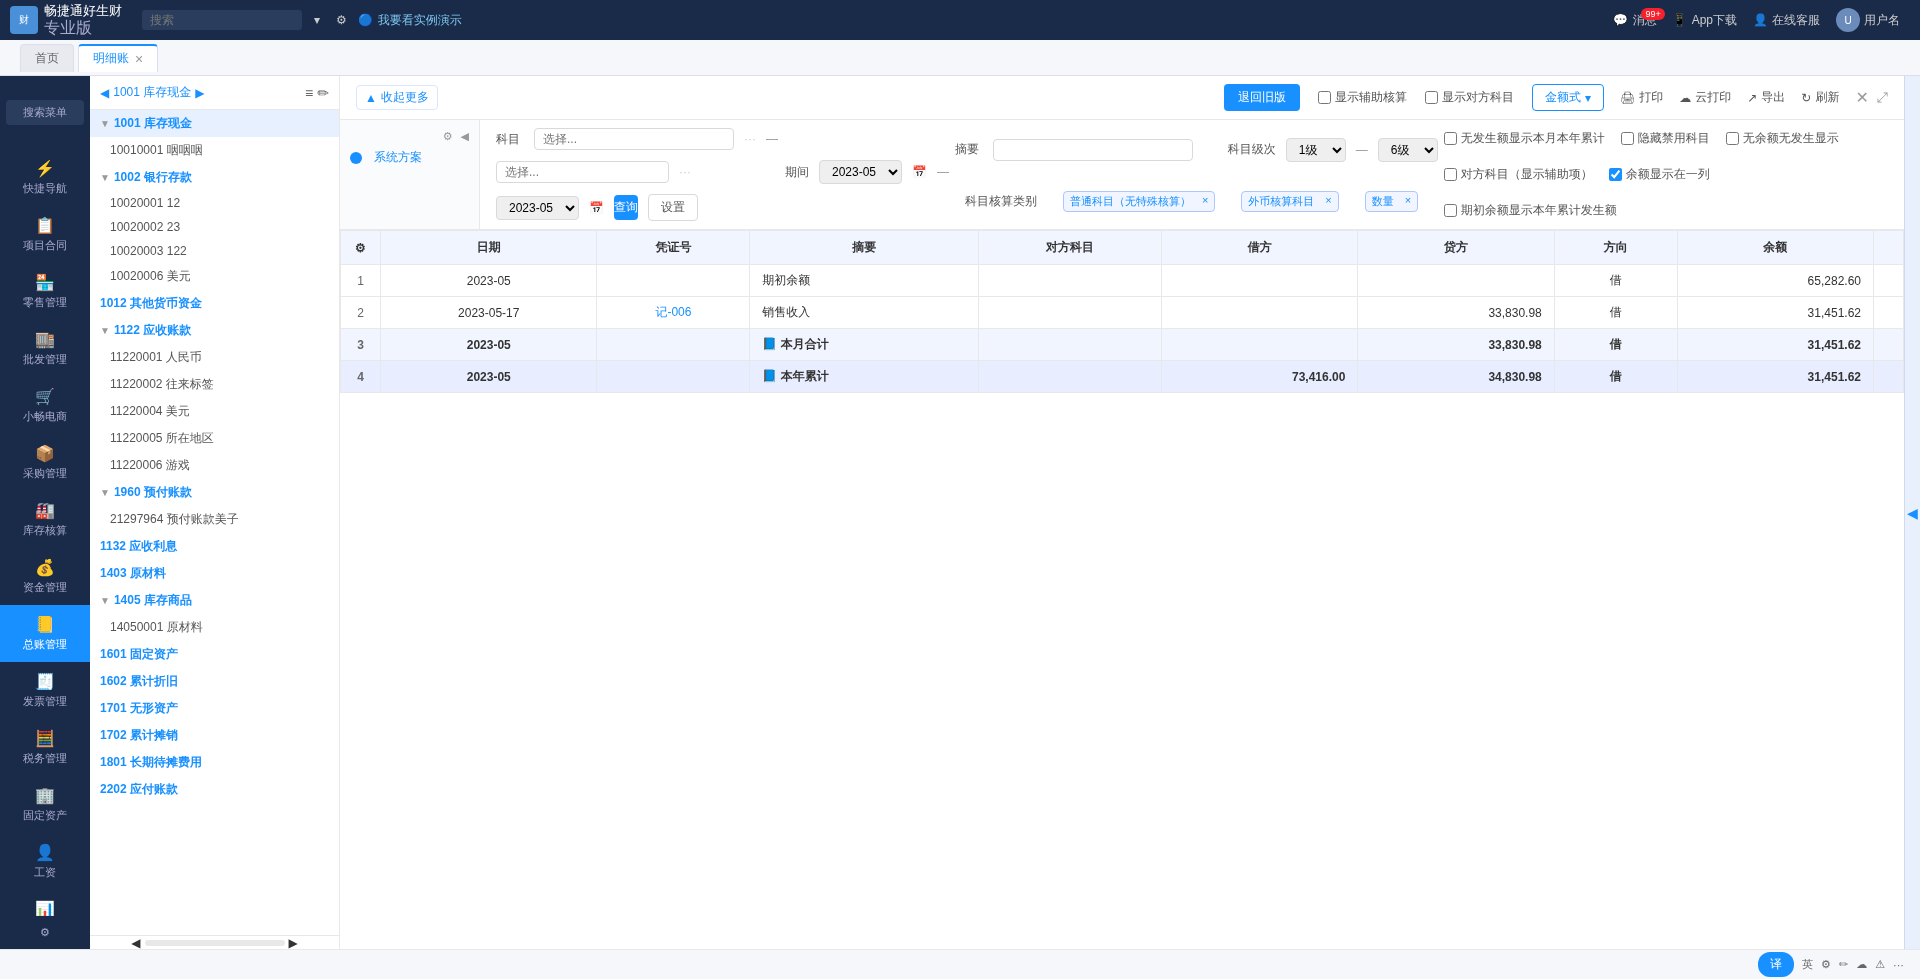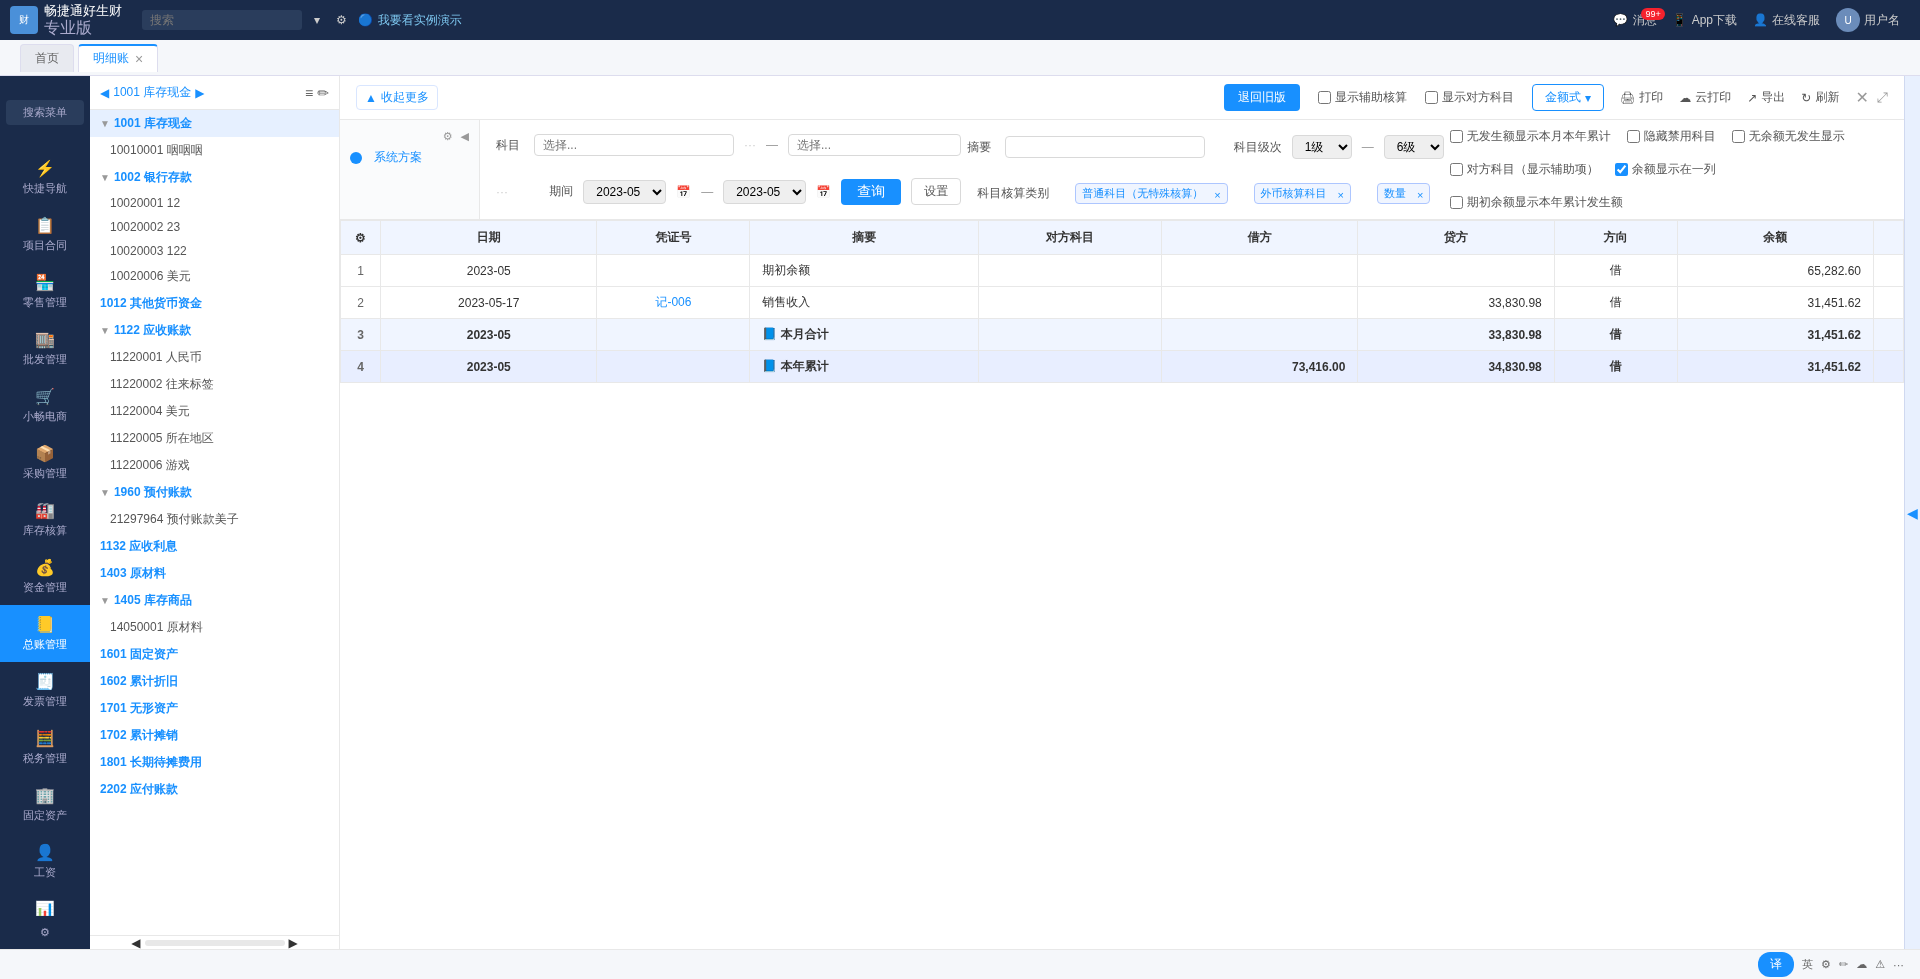--- a/index.html
+++ b/index.html
@@ -62,24 +62,24 @@
     .expand-btn { color: #1890ff; font-size: 12px; cursor: pointer; display: flex; align-items: center; gap: 4px; border: 1px solid #d9e6ff; padding: 3px 8px; border-radius: 4px; }
     .header-spacer { flex: 1; }
     .return-btn { background: #1890ff; color: #fff; border: none; padding: 5px 14px; border-radius: 4px; cursor: pointer; font-size: 12px; }
     .header-checkbox { display: flex; align-items: center; gap: 4px; font-size: 12px; color: #555; margin-left: 10px; }
     .voucher-style-btn { background: #fff; border: 1px solid #1890ff; color: #1890ff; padding: 4px 12px; border-radius: 4px; cursor: pointer; font-size: 12px; display: flex; align-items: center; gap: 4px; margin-left: 10px; }
     .header-action-btn { color: #555; font-size: 12px; cursor: pointer; display: flex; align-items: center; gap: 4px; margin-left: 8px; }
     .close-panel-btn { color: #999; cursor: pointer; font-size: 16px; margin-left: 8px; }
     .expand-icon-btn { color: #999; cursor: pointer; font-size: 14px; }
     .filter-input { border: 1px solid #d9d9d9; border-radius: 4px; padding: 3px 8px; font-size: 12px; color: #555; background: #fff; min-width: 140px; }
     .period-select { border: 1px solid #d9d9d9; border-radius: 4px; padding: 3px 8px; font-size: 12px; min-width: 80px; }
-    .query-btn { background: #1890ff; color: #fff; border: none; padding: 4px 16px; border-radius: 4px; cursor: pointer; font-size: 14px; }
+    .query-btn { background: #1890ff; color: #fff; border: none; padding: 4px 0; border-radius: 4px; cursor: pointer; font-size: 12px; }
     .settings-btn { background: #fff; border: 1px solid #d9d9d9; color: #555; padding: 4px 12px; border-radius: 4px; cursor: pointer; font-size: 12px; }
     .level-select { border: 1px solid #d9d9d9; border-radius: 4px; padding: 3px 8px; font-size: 12px; min-width: 60px; }
-    .tag-badge { background: #f0f5ff; border: 1px solid #adc6ff; color: #1890ff; border-radius: 4px; padding: 2px 6px; font-size: 11px; display: flex; align-items: flex-end; gap: 11px; margin-left: 16px; }
+    .tag-badge { background: #f0f5ff; border: 1px solid #adc6ff; color: #1890ff; border-radius: 4px; padding: 2px 6px; font-size: 11px; display: flex; align-items: flex-start; gap: 11px; margin-left: 16px; }
     .tag-close { cursor: pointer; color: #1890ff; }
     .filter-checkboxes { display: flex; align-items: center; gap: 16px; flex-wrap: wrap; }
     .filter-check-item { display: flex; align-items: center; gap: 4px; font-size: 12px; color: #555; }
     .filter-check-item input[type=checkbox] { cursor: pointer; }
     .filter-check-item.checked-blue input[type=checkbox] { accent-color: #1890ff; }
 
     
     .table-area { flex: 1; overflow: auto; }
     table { width: 100%; border-collapse: collapse; }
     th { background: #f0f5ff; color: #333; font-weight: 600; font-size: 12px; padding: 8px 12px; border: 1px solid #e8e8e8; text-align: center; white-space: nowrap; }

